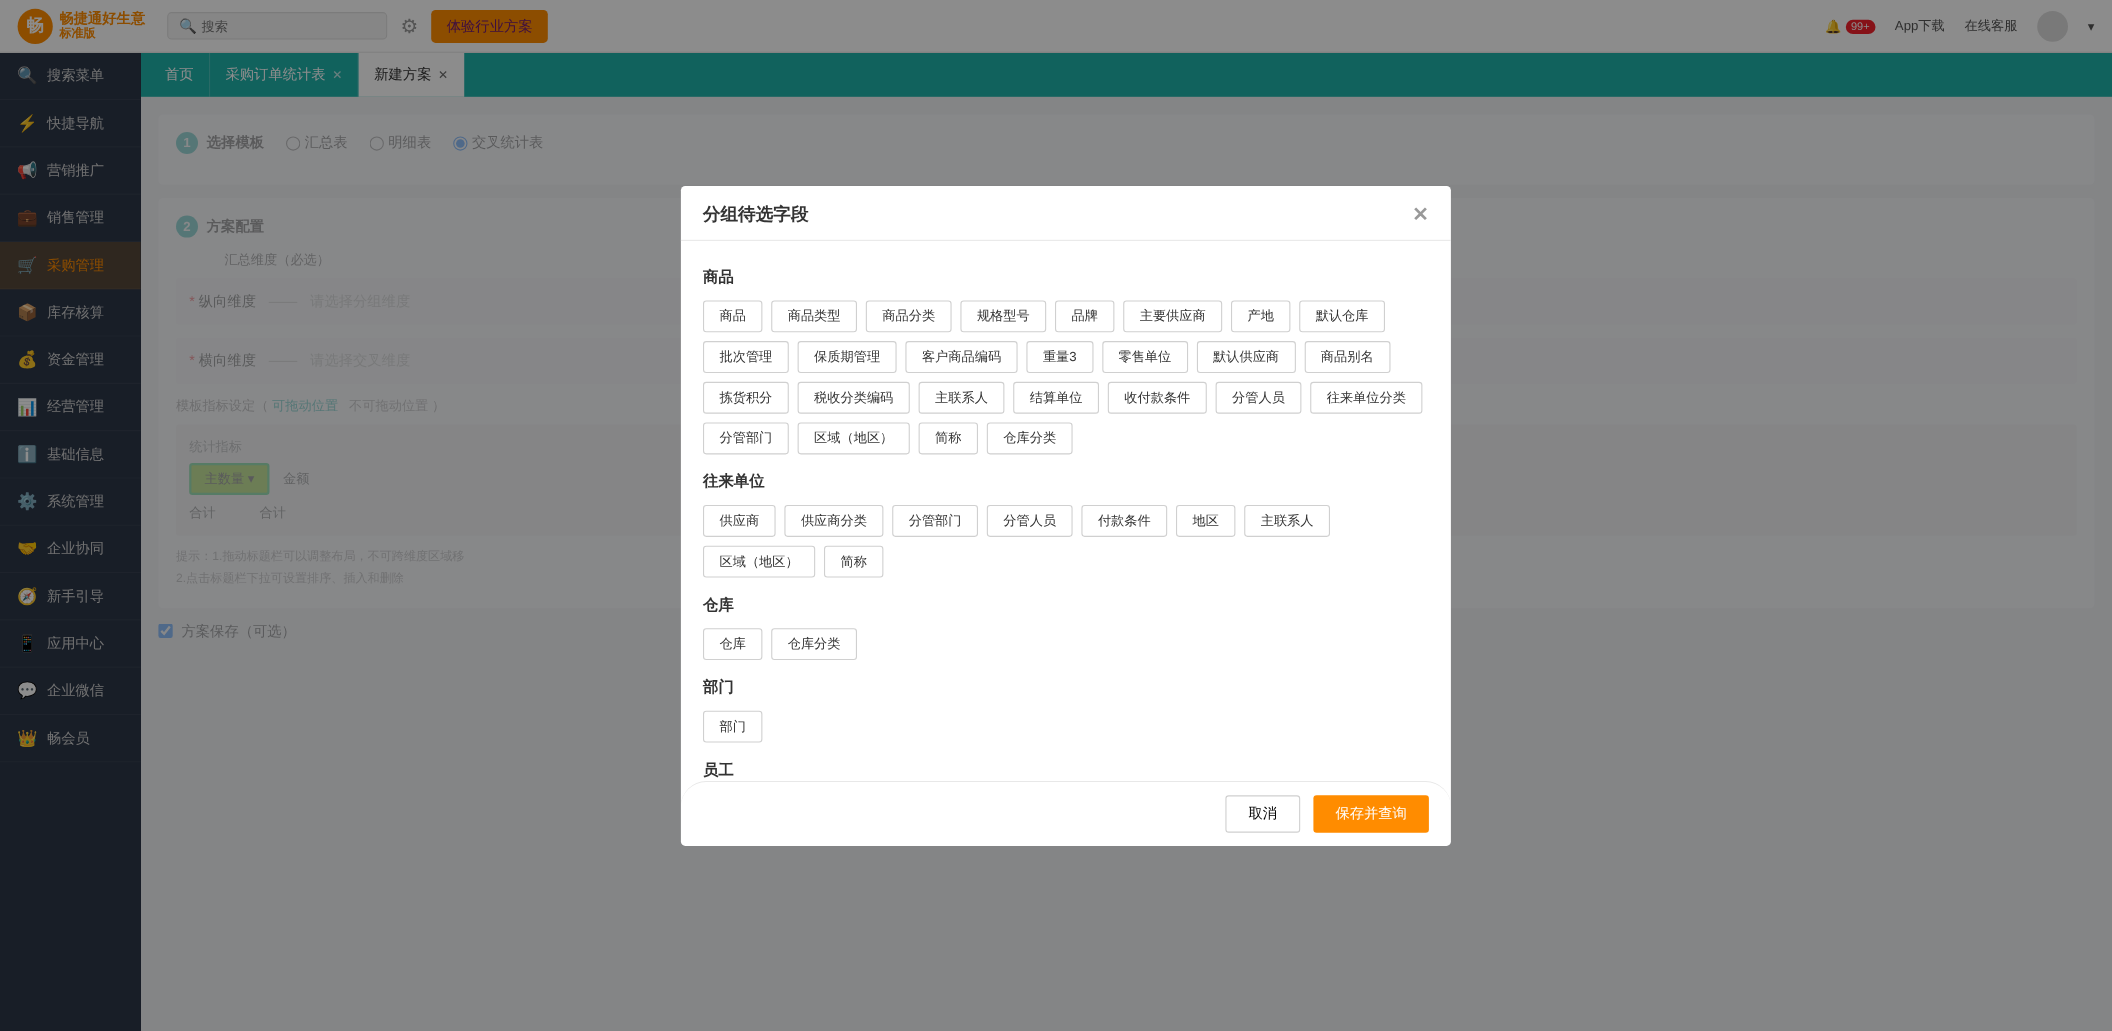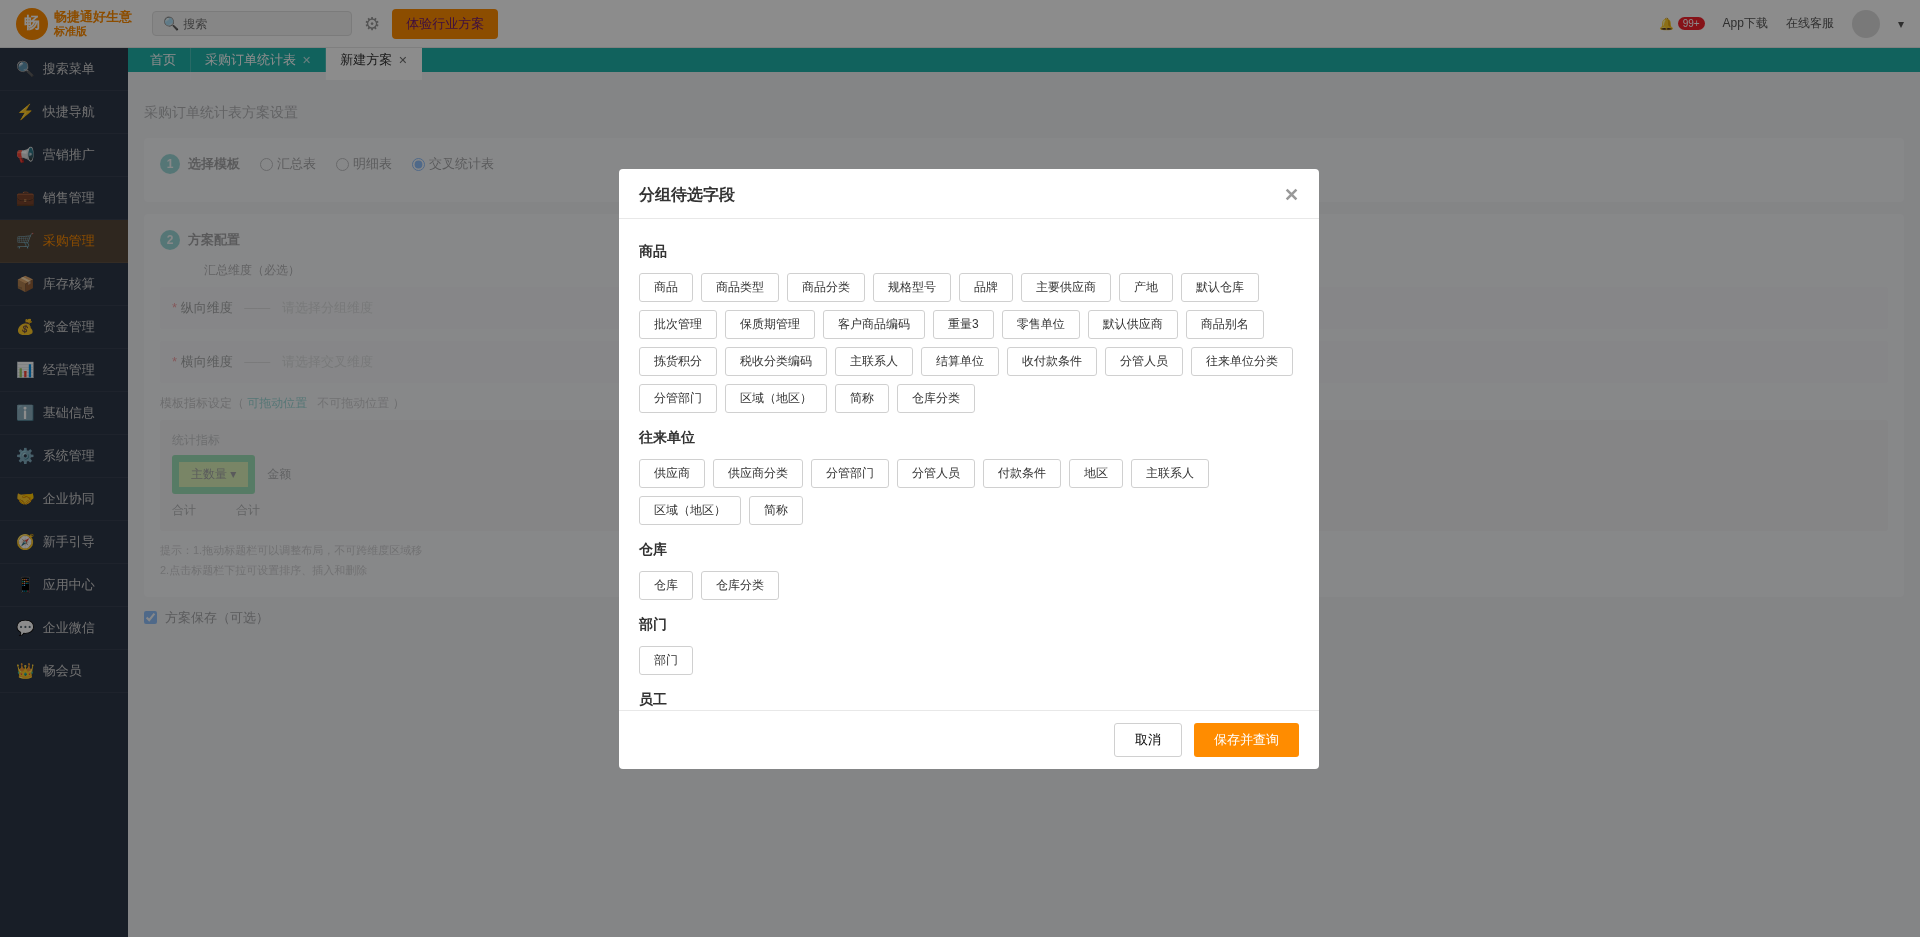--- a/index.html
+++ b/index.html
@@ -68,24 +68,24 @@
       padding: 1px 5px;
       font-size: 10px;
       position: relative;
       top: -1px;
     }
 
     
     .tab-bar {
       position: fixed;
       top: 48px; left: 128px; right: 0;
-      height: 24px;
+      height: 40px;
       background: #20b2aa;
       display: flex;
-      align-items: center;
+      align-items: flex-end;
       z-index: 99;
       padding: 0 8px;
     }
     .tab-item {
       height: 40px;
       display: flex;
       align-items: center;
       padding: 0 14px;
       font-size: 13px;
       color: #fff;
@@ -217,20 +217,21 @@
       background: #fff;
       white-space: nowrap;
     }
 
     .modal-footer {
       padding: 12px 20px;
       border-top: 1px solid #e8e8e8;
       display: flex;
       justify-content: flex-end;
       gap: 12px;
+      border-radius: 23px;
     }
     .btn-cancel {
       border: 1px solid #d0d0d0;
       background: #fff;
       border-radius: 3px;
       padding: 7px 20px;
       cursor: pointer;
       font-size: 13px;
     }
     .btn-primary {
@@ -365,21 +366,20 @@
       <span>采购订单统计表</span>
       <span class="tab-close">✕</span>
     </div>
     <div class="tab-item active">
       <span>新建方案</span>
       <span class="tab-close">✕</span>
     </div>
   </div>
 
 <div class="main-content bg-content">
-  <div class="page-title">采购订单统计表方案设置</div>
   <div class="section-card">
     <div class="step-header">
       <div class="step-num">1</div>
       <span>选择模板</span>
       <label style="margin-left:12px;font-weight:normal;display:flex;align-items:center;gap:4px;">
         <input type="radio" style=""> 汇总表
       </label>
       <label style="margin-left:12px;font-weight:normal;display:flex;align-items:center;gap:4px;">
         <input type="radio" style=""> 明细表
       </label>
@@ -401,21 +401,21 @@
     <div style="background:#f9f9f9;padding:12px;border-radius:3px;margin-bottom:12px;">
       <span style="color:#f5222d;">*</span> 横向维度 <span style="margin:0 8px;color:#bbb;">——</span>
       <span style="color:#bbb;">请选择交叉维度</span>
     </div>
     <div style="font-size:12px;color:#888;margin-bottom:8px;">
       模板指标设定（ <span style="color:#20b2aa;">可拖动位置</span> &nbsp; <span style="color:#999;">不可拖动位置</span> ）
     </div>
     <div style="background:#f5f5f5;padding:12px;border-radius:3px;">
       <div style="font-size:12px;color:#888;margin-bottom:6px;">统计指标</div>
       <div style="display:flex;gap:12px;align-items:center;">
-        <span style="background:#bef264;border:7px solid #22c55e;padding:4px 12px;border-radius:3px;font-size:12px;cursor:pointer;">主数量 ▾</span>
+        <span style="background:#84cc16;border:2px solid #22c55e;padding:4px 12px;border-radius:3px;font-size:12px;cursor:pointer;">主数量 ▾</span>
         <span style="color:#555;font-size:12px;">金额</span>
       </div>
       <div style="display:flex;gap:40px;margin-top:8px;font-size:12px;color:#555;">
         <span>合计</span>
           <span>合计</span>
       </div>
     </div>
     <div style="font-size:11px;color:#999;margin-top:10px;line-height:1.8;">
       提示：1.拖动标题栏可以调整布局，不可跨维度区域移<br>
       2.点击标题栏下拉可设置排序、插入和删除

